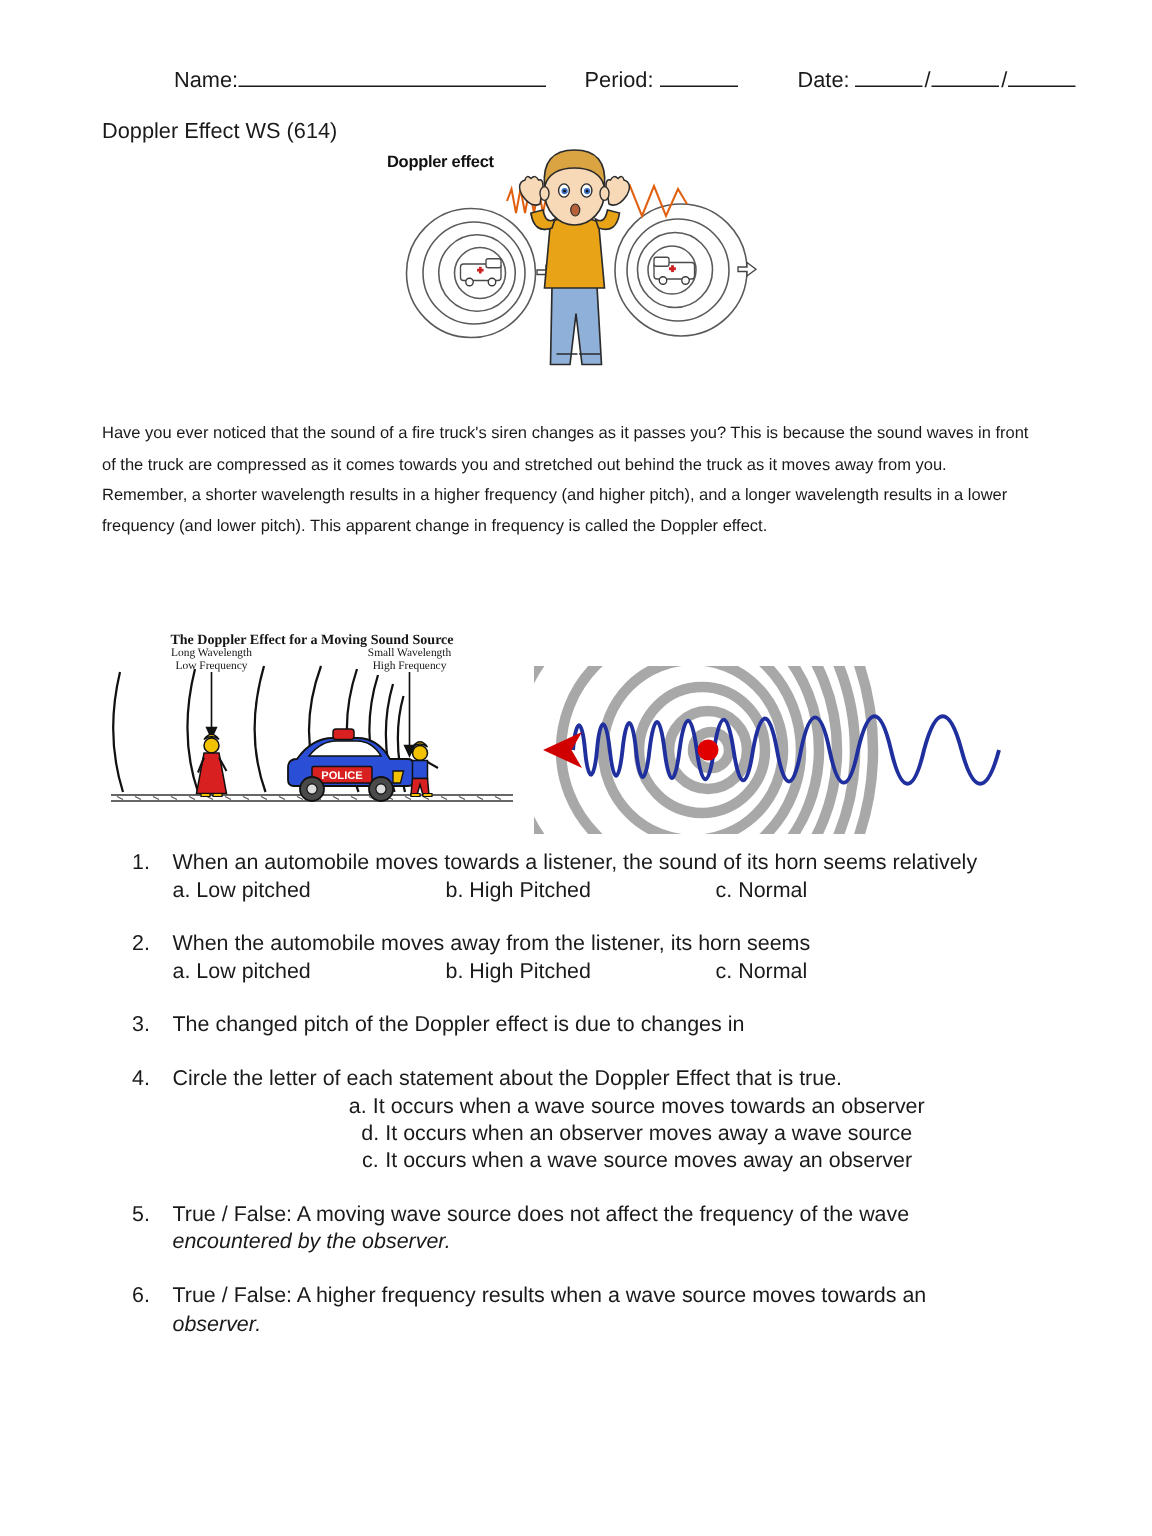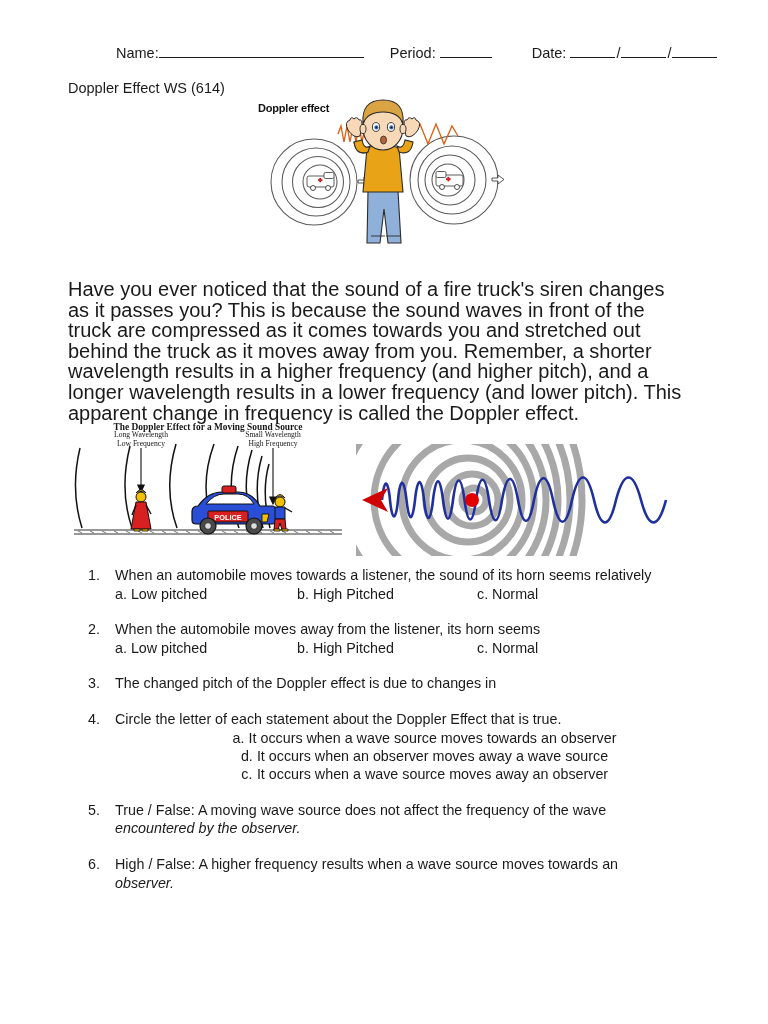--- a/index.html
+++ b/index.html
@@ -64,21 +64,21 @@
     letter-spacing: -0.2px;
     color: #111;
   }
 
   
   .para {
     position: absolute;
     left: 68px;
     top: 279px;
     width: 622px;
-    font-size: 20px;
+    font-size: 11px;
     line-height: 20.6px;
     text-align: left;
   }
 
   
   .fig2 {
     position: absolute;
     left: 72px;
     top: 402px;
     width: 272px;
@@ -425,18 +425,18 @@
     <div class="q-line">
       <span class="q-num">5.</span>
       <span>True / False: A moving wave source does not affect the frequency of the wave</span>
     </div>
     <div class="cont">encountered by the observer.</div>
   </div>
 
   <div class="q">
     <div class="q-line">
       <span class="q-num">6.</span>
-      <span>High / False: A higher frequency results when a wave source moves towards an</span>
+      <span>True / False: A higher frequency results when a wave source moves towards an</span>
     </div>
     <div class="cont">observer.</div>
   </div>
 
 </div>
 
 </body></html>

